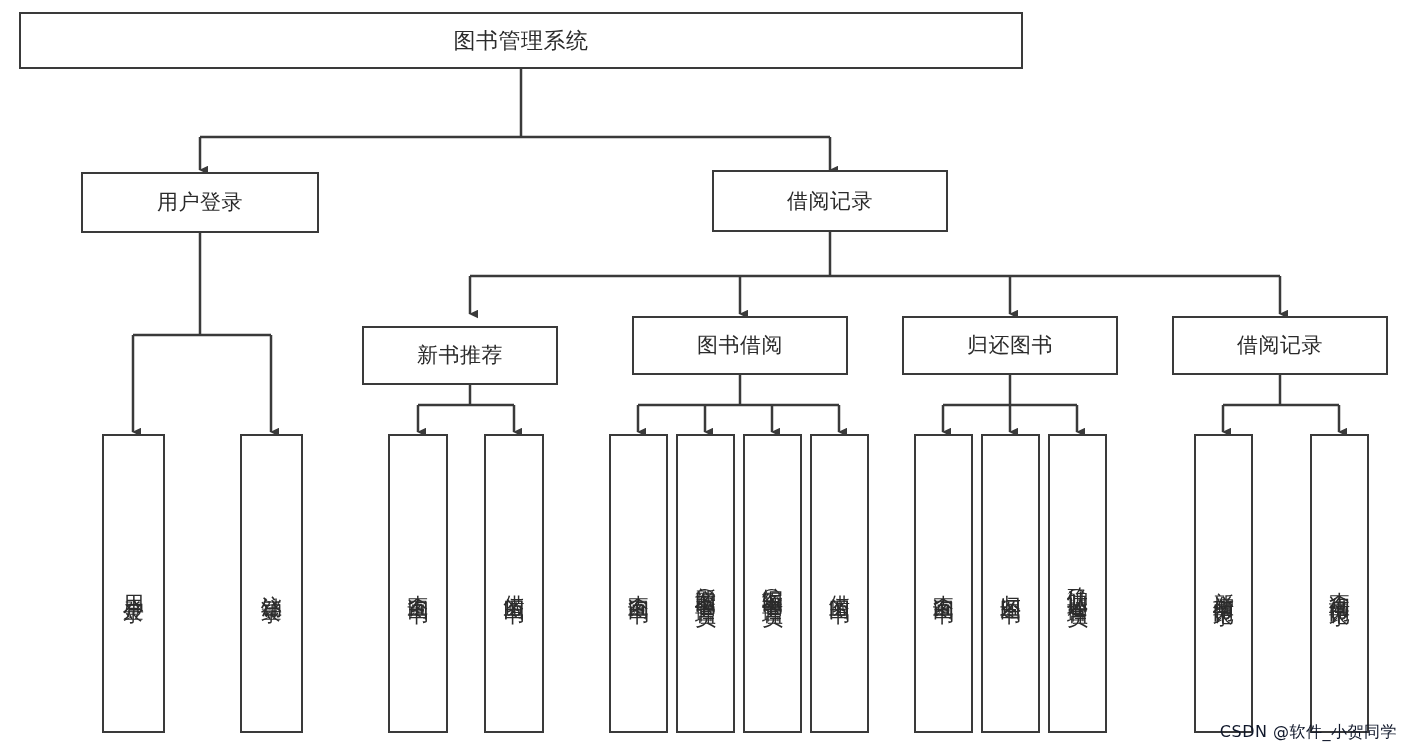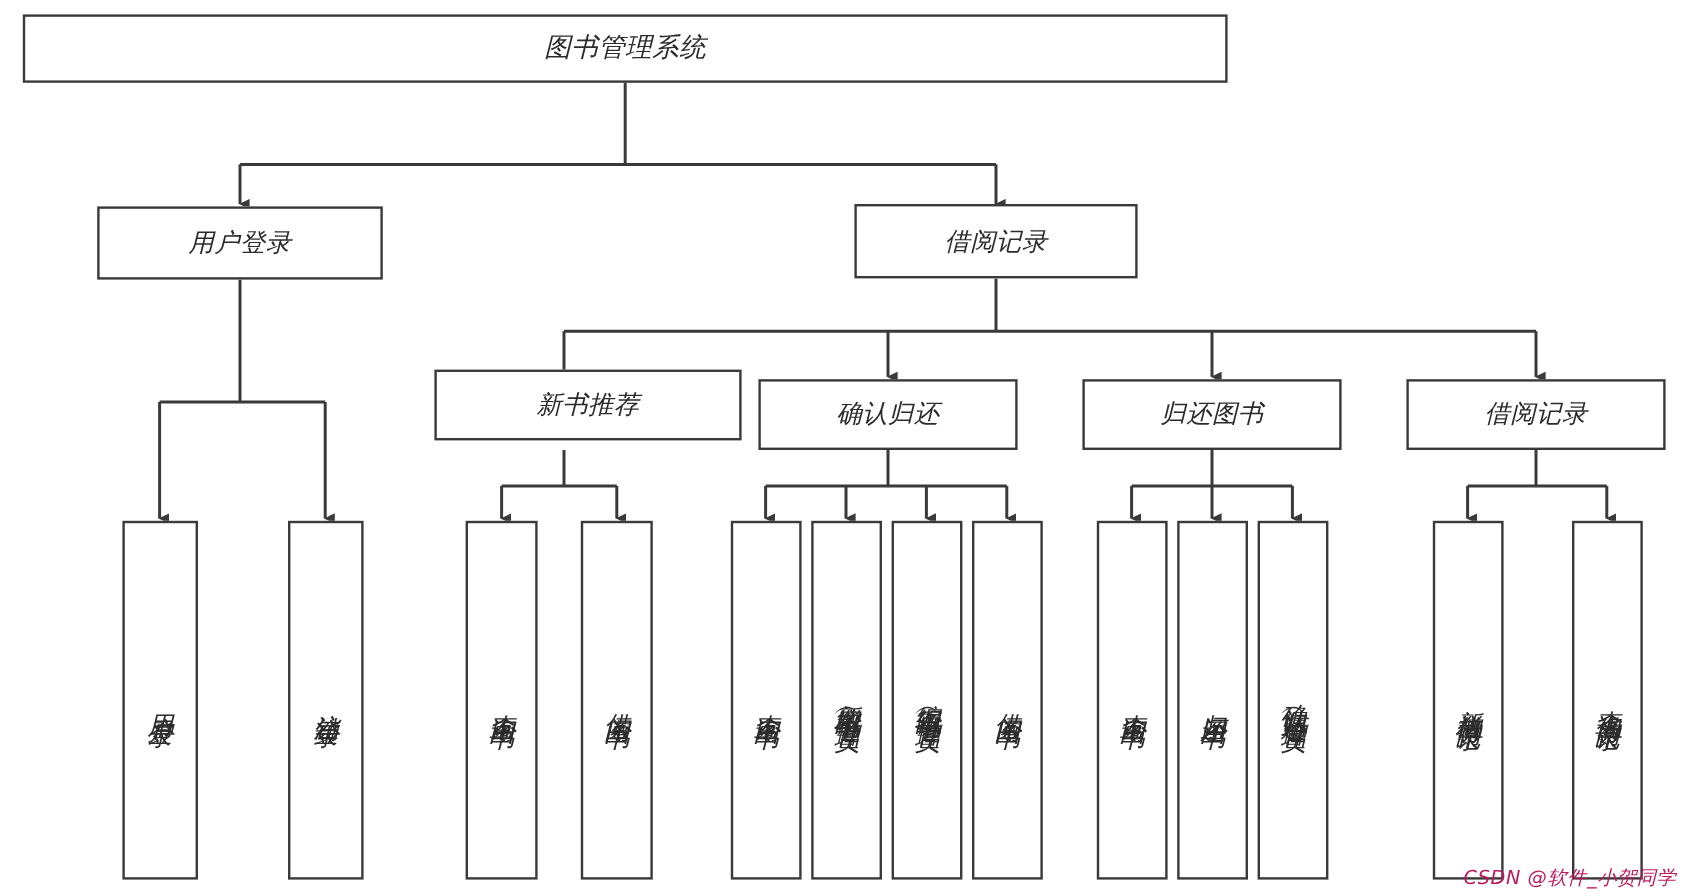--- a/index.html
+++ b/index.html
@@ -10,21 +10,20 @@
   }
   body {
     font-family: "DejaVu Sans", "Liberation Sans", sans-serif;
   }
   #diagram-canvas {
     position: relative;
     width: 1405px;
     height: 747px;
     background: #ffffff;
     overflow: hidden;
-    font-style: italic;
   }
   #connector-layer {
     position: absolute;
     left: 0;
     top: 0;
     width: 1405px;
     height: 747px;
     pointer-events: none;
   }
   .node {
@@ -62,21 +61,21 @@
     font-size: 21px;
     line-height: 1.05;
     letter-spacing: 3px;
     white-space: nowrap;
   }
   #watermark {
     position: absolute;
     right: 8px;
     bottom: 4px;
     font-size: 16px;
-    color: #be185d;
+    color: #0f172a;
     letter-spacing: 0.5px;
     white-space: nowrap;
     font-family: "DejaVu Sans", "Liberation Sans", sans-serif;
   }
 </style>
 </head>
 <body>
 
 <div id="diagram-canvas">
 
@@ -127,25 +126,25 @@
     <span class="node-label">图书管理系统</span>
   </div>
 
   <div class="node horiz" style="left: 81px; top: 172px; width: 238px; height: 61px;">
     <span class="node-label">用户登录</span>
   </div>
   <div class="node horiz" style="left: 712px; top: 170px; width: 236px; height: 62px;">
     <span class="node-label">借阅记录</span>
   </div>
 
-  <div class="node horiz" style="left: 362px; top: 308px; width: 256px; height: 59px;">
+  <div class="node horiz" style="left: 362px; top: 326px; width: 196px; height: 59px;">
     <span class="node-label">新书推荐</span>
   </div>
   <div class="node horiz" style="left: 632px; top: 316px; width: 216px; height: 59px;">
-    <span class="node-label">确认归还</span>
+    <span class="node-label">图书借阅</span>
   </div>
   <div class="node horiz" style="left: 902px; top: 316px; width: 216px; height: 59px;">
     <span class="node-label">归还图书</span>
   </div>
   <div class="node horiz" style="left: 1172px; top: 316px; width: 216px; height: 59px;">
     <span class="node-label">借阅记录</span>
   </div>
 
   <div class="node vert" style="left: 102px; top: 434px; width: 63px; height: 299px;">
     <span class="node-label">用户登录</span>

